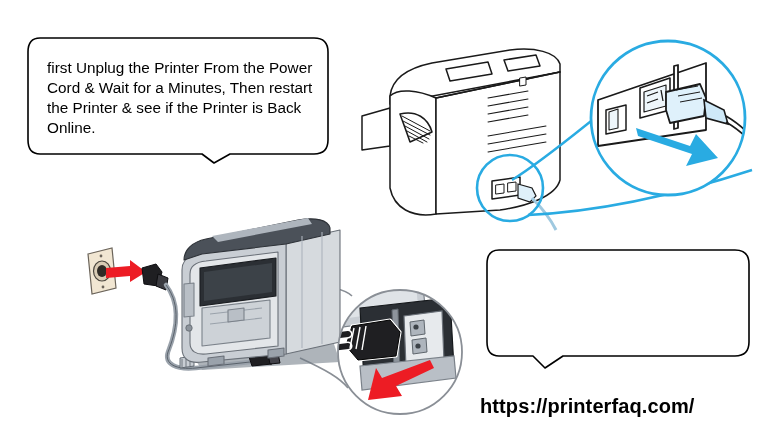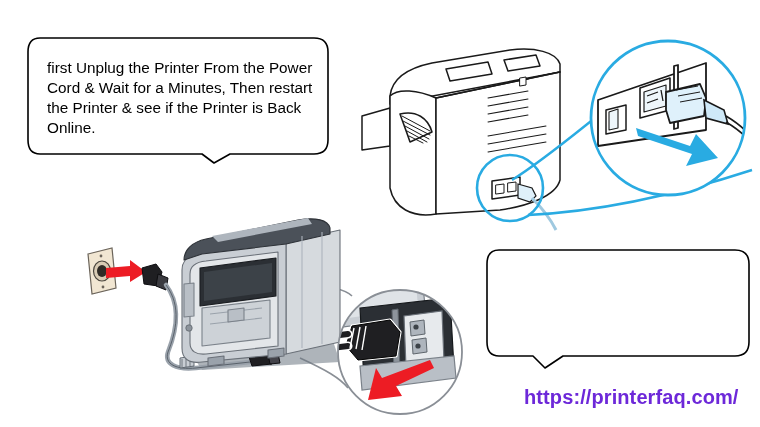--- a/index.html
+++ b/index.html
@@ -38,26 +38,25 @@
   #callout-2-text {
     left: 504px;
     top: 264px;
     width: 232px;
     font-size: 12.6px;
   }
 
   
   #site-url {
     left: 480px;
-    top: 386px;
+    top: 395px;
     font-size: 20px;
     font-weight: bold;
-    color: #6d28d9;
+    color: #000000;
     letter-spacing: 0.1px;
-    margin-left: 44px;
   }
 
   
   #laser-printer-art { left: 360px; top: 38px; }
   #zoom-circle-art   { left: 578px; top: 30px; }
   #mfp-printer-art   { left: 72px;  top: 212px; }
   #mfp-zoom-art      { left: 330px; top: 282px; }
 </style>
 </head>
 <body>

